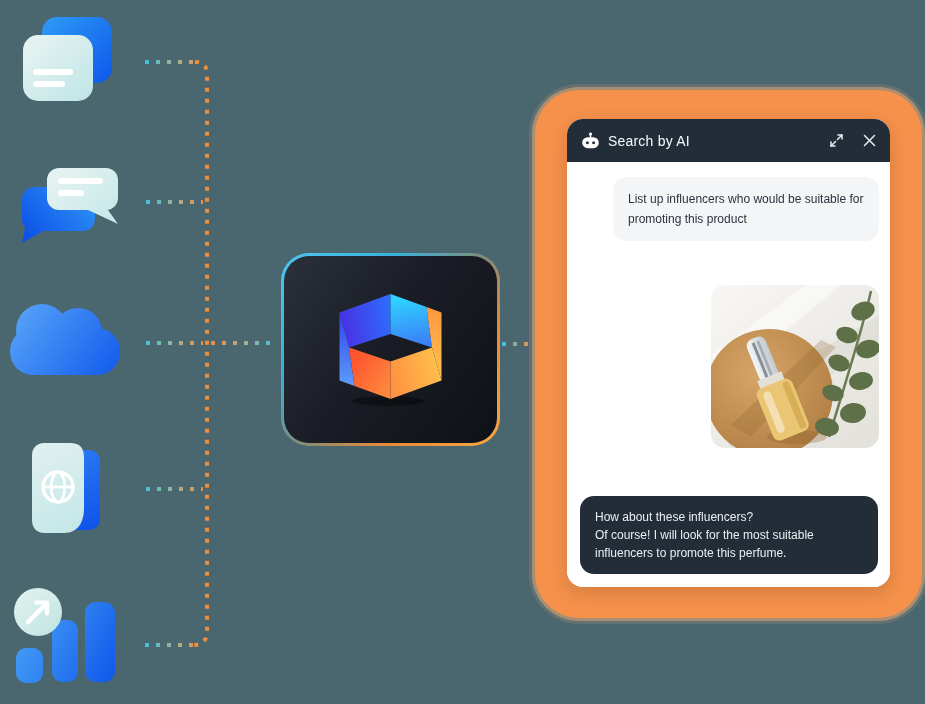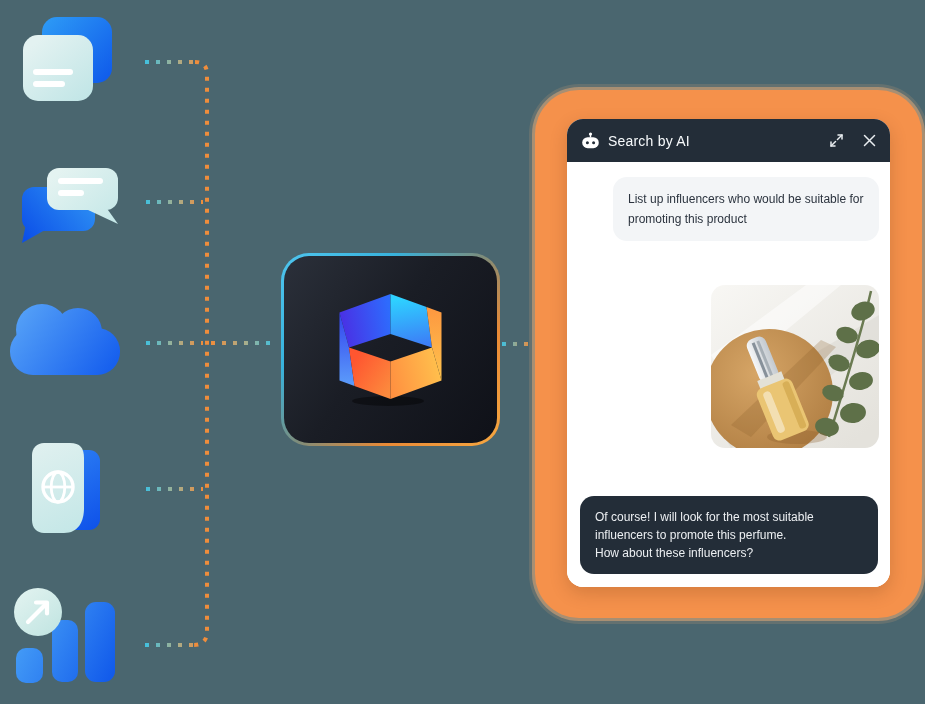--- a/index.html
+++ b/index.html
@@ -299,22 +299,22 @@
               <rect x="81" y="50" width="3" height="38" fill="#3D4B5A" opacity="0.3"></rect>
               <rect x="67" y="87" width="26" height="10" fill="#E3E1D7"></rect>
               <rect x="61" y="95" width="38" height="56" rx="7" fill="#EAC573"></rect>
               <rect x="67" y="100" width="8" height="44" rx="4" fill="#FFFFFF" opacity="0.45"></rect>
               <rect x="89" y="98" width="7" height="50" rx="3" fill="#C99D3F" opacity="0.55"></rect>
             </g>
           </svg>
         </div>
 
         <div class="ai-bubble">
+          <div>How about these influencers?</div>
           <div>Of course! I will look for the most suitable influencers to promote this perfume.</div>
-          <div>How about these influencers?</div>
         </div>
 
         <div class="input-bar">
           <button class="icon-btn" aria-label="attach image">
             <svg width="17" height="15" viewBox="0 0 17 15" fill="none" stroke="#39434F" stroke-width="1.5">
               <rect x="1" y="1" width="15" height="13" rx="2.5"></rect>
               <circle cx="5.4" cy="5.2" r="1.3" fill="#39434F" stroke="none"></circle>
               <path d="M3,12.5 L7,8.5 L10,11 L13,8 L15.5,10.5"></path>
             </svg>
           </button>

